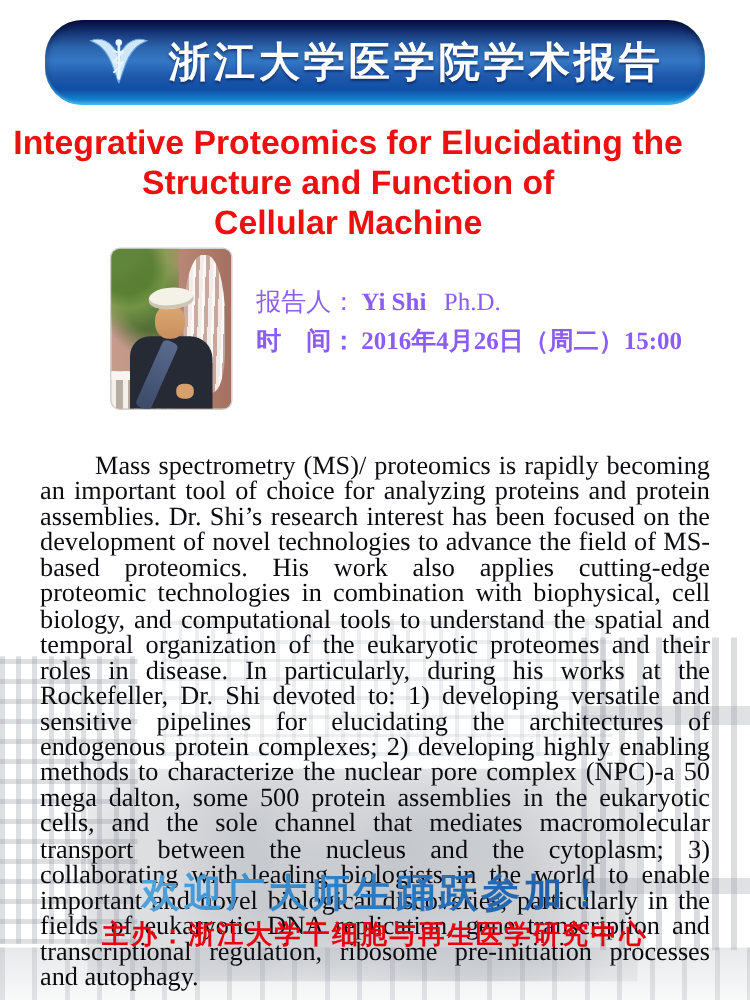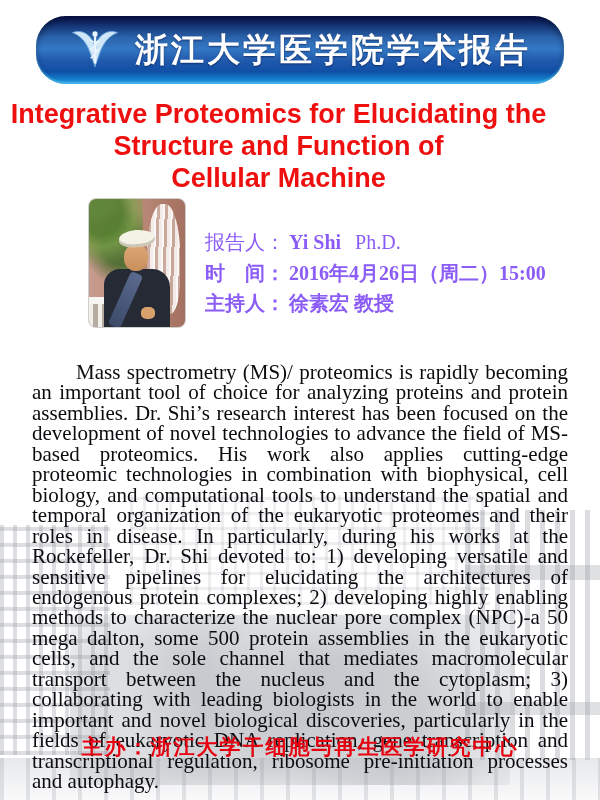--- a/index.html
+++ b/index.html
@@ -176,24 +176,22 @@
         <div class="ph-cap"></div>
       </div>
 
       <div class="info">
         <div class="row">
           <span class="lbl light">报告人：</span><span class="val-name">Yi Shi</span><span>Ph.D.</span>
         </div>
         <div class="row">
           <span class="lbl">时　间：</span><span class="val-bold">2016年4月26日（周二）15:00</span>
         </div>
-        <div class="row">
-          <span class="lbl">主持人：</span><span class="val-bold">徐素宏 教授</span>
-        </div>
       </div>
     </div>
 
     <p class="abstract">Mass spectrometry (MS)/ proteomics is rapidly becoming an important tool of choice for analyzing proteins and protein assemblies. Dr. Shi’s research interest has been focused on the development of novel technologies to advance the field of MS-based proteomics. His work also applies cutting-edge proteomic technologies in combination with biophysical, cell biology, and computational tools to understand the spatial and temporal organization of the eukaryotic proteomes and their roles in disease. In particularly, during his works at the Rockefeller, Dr. Shi devoted to: 1) developing versatile and sensitive pipelines for elucidating the architectures of endogenous protein complexes; 2) developing highly enabling methods to characterize the nuclear pore complex (NPC)-a 50 mega dalton, some 500 protein assemblies in the eukaryotic cells, and the sole channel that mediates macromolecular transport between the nucleus and the cytoplasm; 3) collaborating with leading biologists in the world to enable important and novel biological discoveries, particularly in the fields of eukaryotic DNA replication, gene transcription and transcriptional regulation, ribosome pre-initiation processes and autophagy.</p>
 
+    <div class="welcome">欢迎广大师生踊跃参加！</div>
     <div class="organizer">主办：浙江大学干细胞与再生医学研究中心</div>
 
   </div>
 </div>
 
 </body></html>

